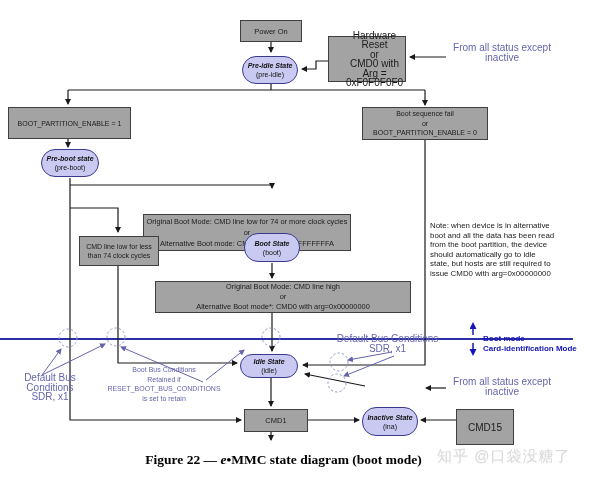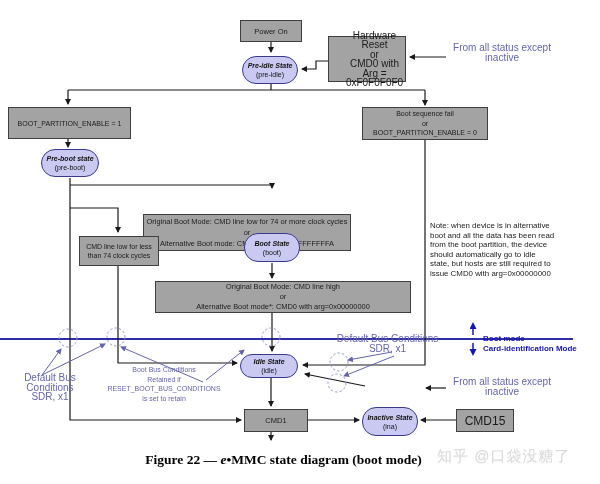--- a/index.html
+++ b/index.html
@@ -129,21 +129,21 @@
       <span class="pre">Original Boot Mode: CMD line high
 or
 Alternative Boot mode*: CMD0 with arg=0x00000000</span>
     </div>
 
 
   <div class="node box" style="left:244px;top:409px;width:64px;height:23px;font-size:7.5px;">
       <span>CMD1</span>
     </div>
 
-  <div class="node box" style="left:456px;top:409px;width:58px;height:23px;font-size:12px;">
+  <div class="node box" style="left:456px;top:409px;width:58px;height:36px;font-size:10px;">
       <span>CMD15</span>
     </div>
 
   <div class="node state" style="left:242px;top:56px;width:56px;height:28px;">
     <span class="t1">Pre-idle State</span>
     <span class="t2">(pre-idle)</span>
   </div>
 
   <div class="node state" style="left:41px;top:149px;width:58px;height:28px;">
     <span class="t1">Pre-boot state</span>

